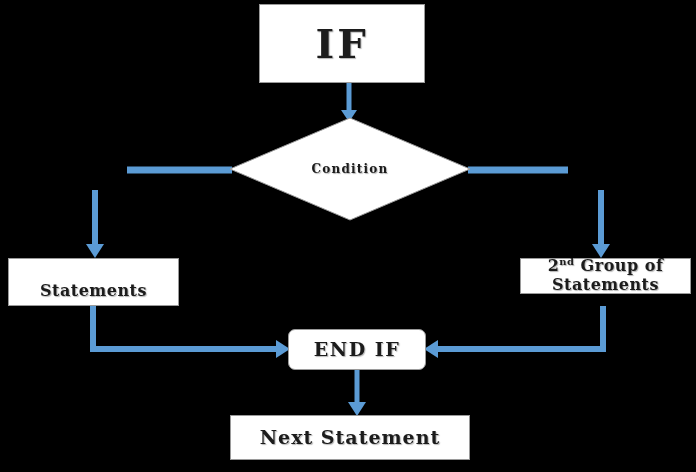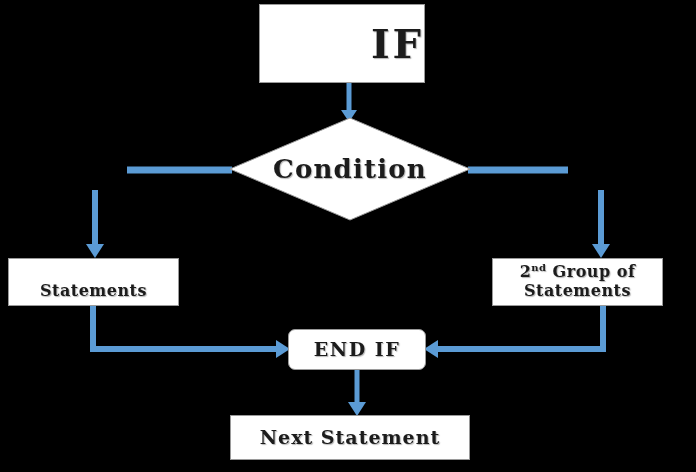--- a/index.html
+++ b/index.html
@@ -27,28 +27,27 @@
     color: #1c1c1c;
     font-weight: bold;
     letter-spacing: 0.5px;
     text-shadow: 1px 1px 1px rgba(120,120,120,0.55);
     line-height: 1.18;
   }
   #if-box {
     left: 259px; top: 4px; width: 166px; height: 79px;
     font-size: 40px;
     letter-spacing: 3px;
-    justify-content: flex-end;
   }
   #stmt1-box {
     left: 8px; top: 258px; width: 171px; height: 48px;
     font-size: 16px;
   }
   #stmt2-box {
-    left: 492px; top: 258px; width: 171px; height: 48px;
+    left: 520px; top: 258px; width: 171px; height: 36px;
     font-size: 16px;
   }
   #endif-box {
     left: 288px; top: 329px; width: 138px; height: 41px;
     font-size: 19px;
     letter-spacing: 1.5px;
     border-radius: 7px;
   }
   #next-box {
     left: 230px; top: 415px; width: 240px; height: 45px;
@@ -62,21 +61,21 @@
   }
   #diamond-wrap {
     position: absolute;
     left: 229px; top: 117px;
     width: 242px; height: 104px;
   }
   #diamond-label {
     position: absolute;
     left: 0; top: 0; width: 242px; height: 104px;
     display: flex; align-items: center; justify-content: center;
-    font-size: 26px;
+    font-size: 12px;
     font-weight: bold;
     color: #1c1c1c;
     letter-spacing: 1.2px;
     text-shadow: 1px 1px 1px rgba(120,120,120,0.55);
   }
   #edges {
     position: absolute;
     left: 0; top: 0;
     width: 696px; height: 472px;
     pointer-events: none;

